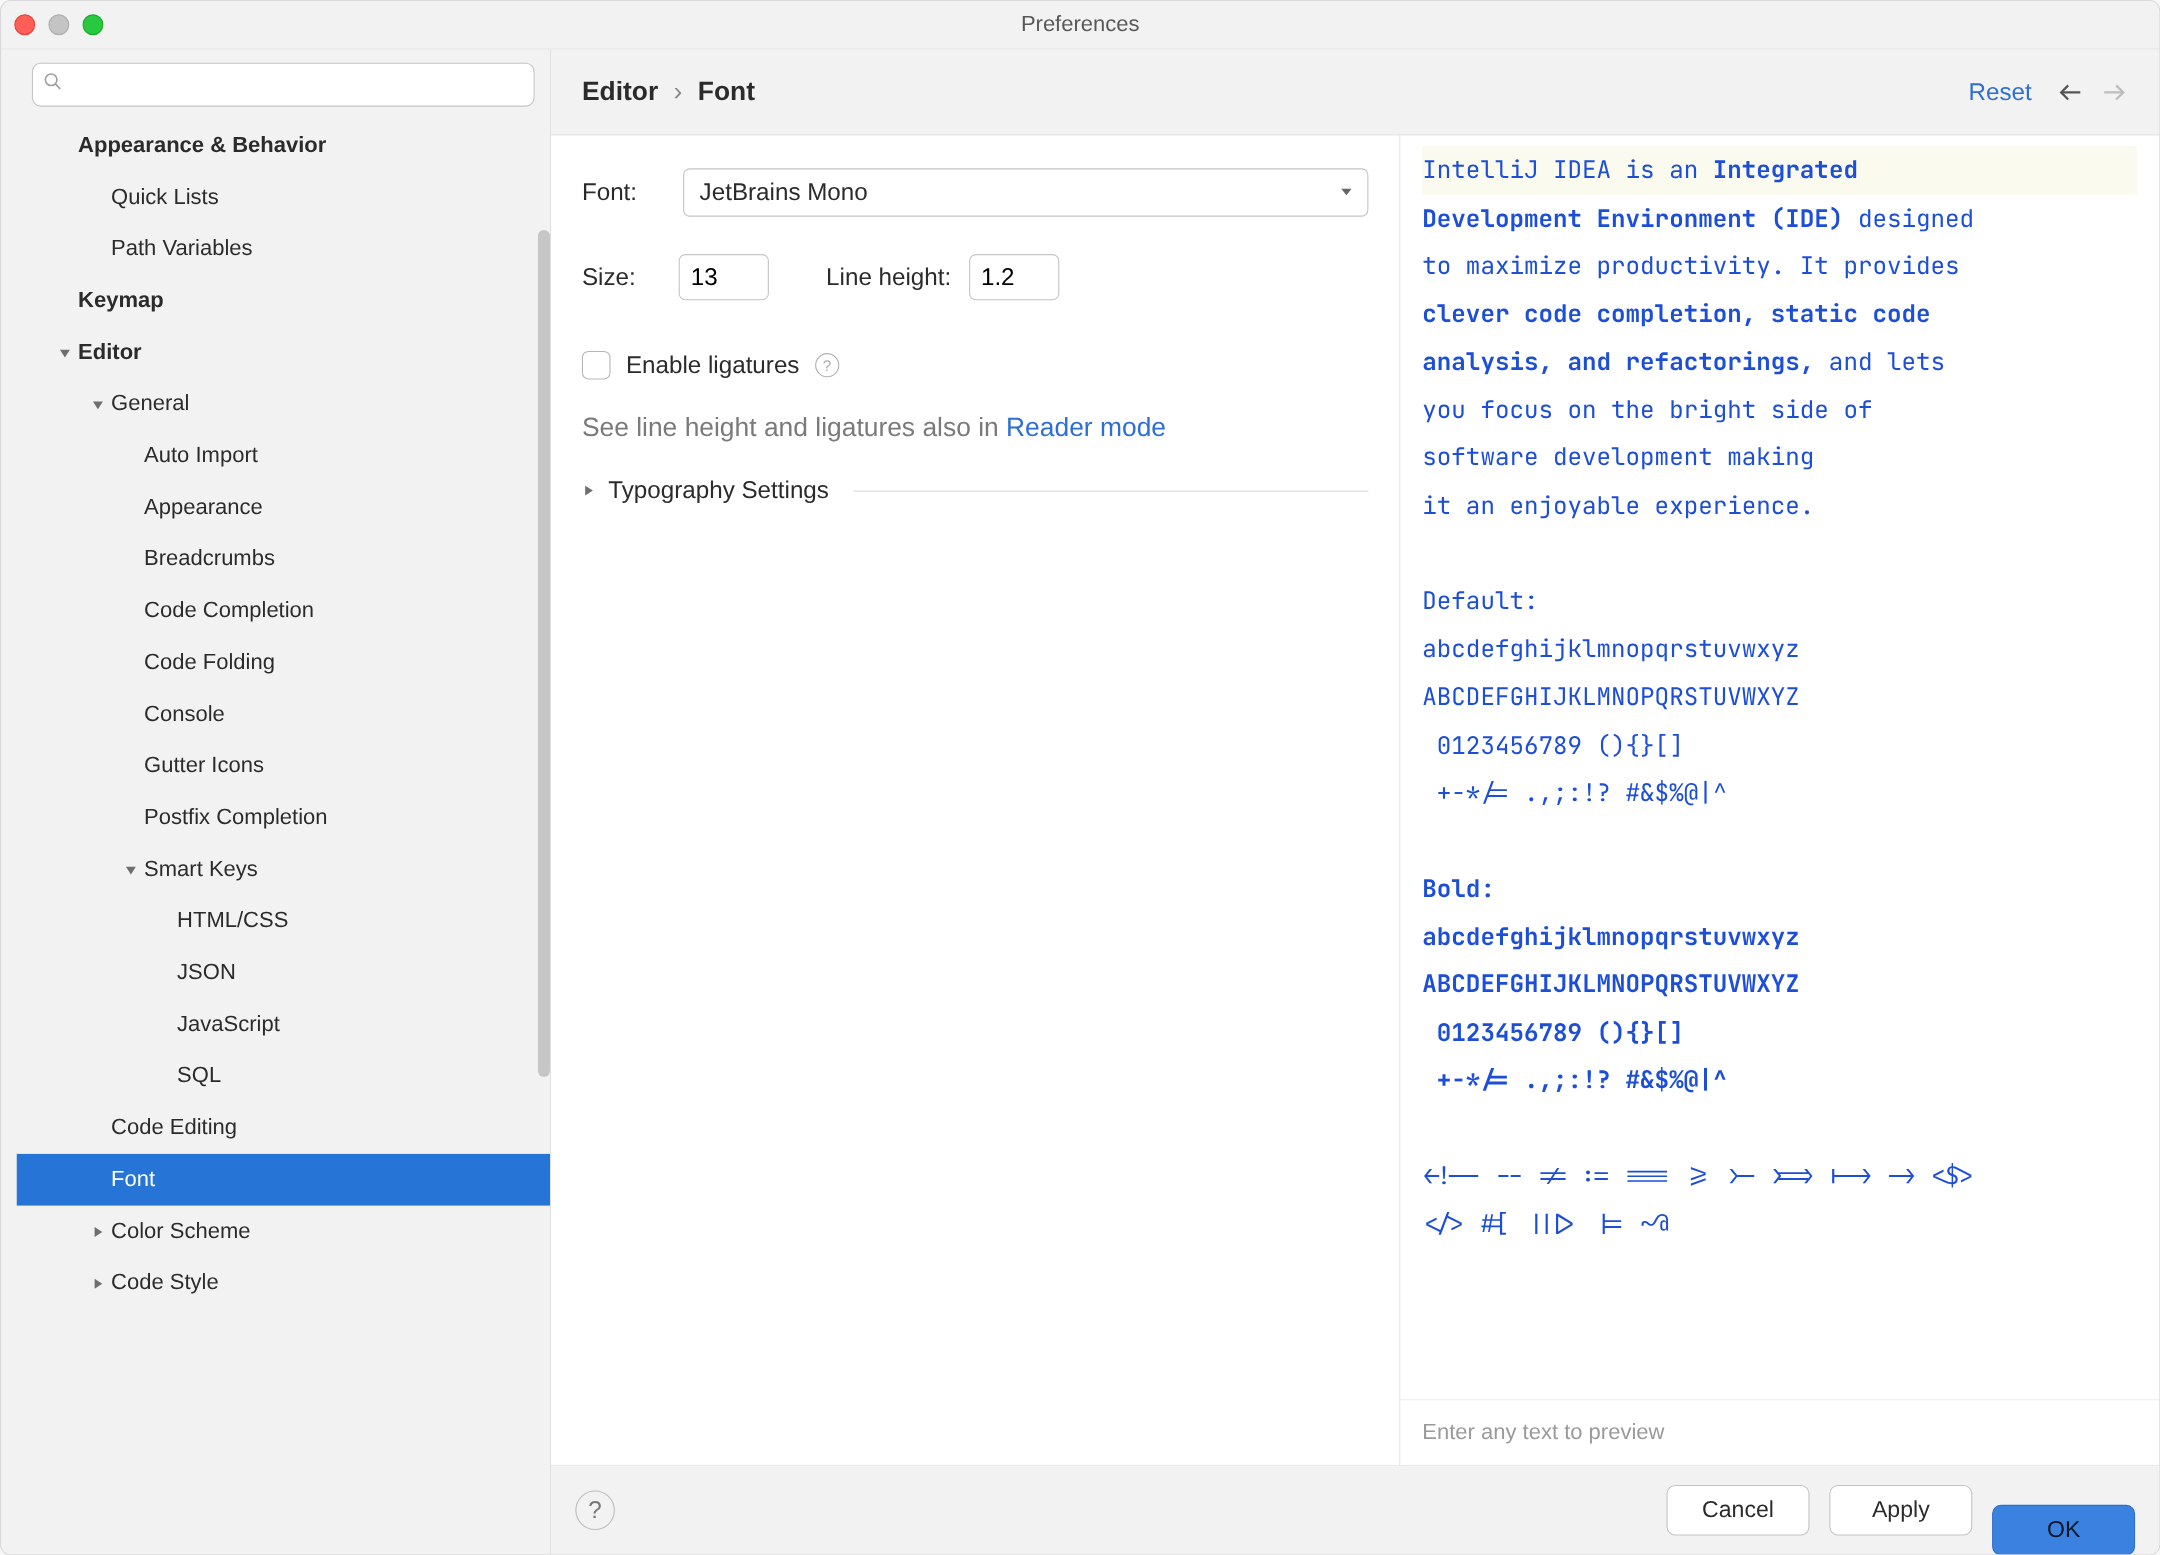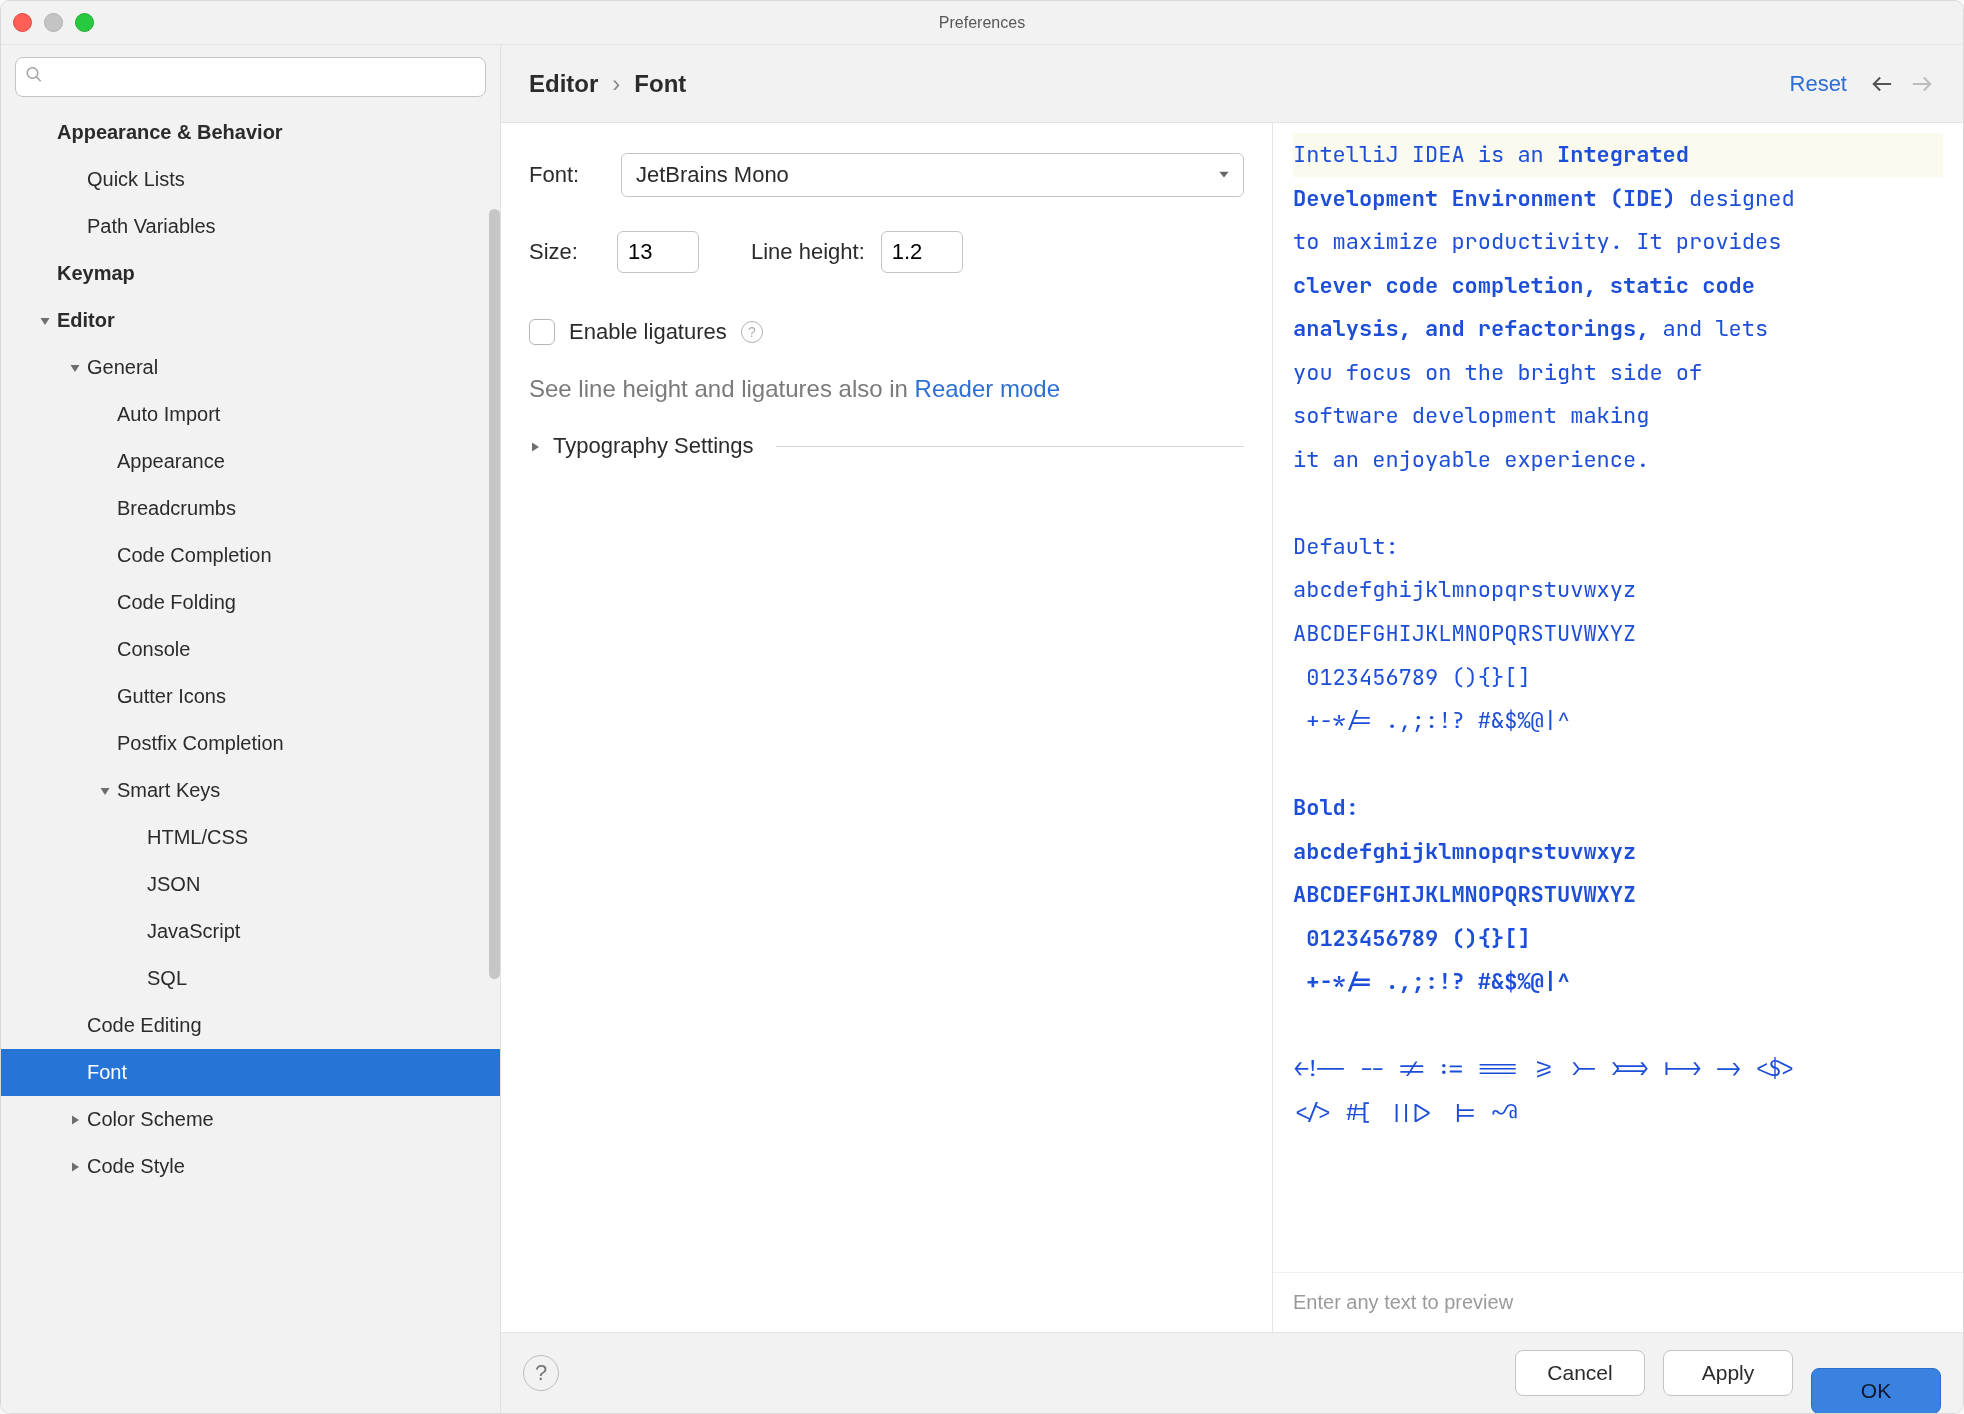--- a/index.html
+++ b/index.html
@@ -31,35 +31,36 @@
     left: 12px;
     display: flex;
     gap: 12px;
   }
   .traffic span {
     width: 19px; height: 19px; border-radius: 50%; display: block;
   }
   .tl-close { background: #ff5f57; border: 1px solid #e24640; }
   .tl-min { background: #c4c4c4; border: 1px solid #b0b0b0; }
   .tl-max { background: #28c840; border: 1px solid #1dad2c; }
-  .tb-title { margin: 0 auto; font-size: 16px; color: #585858; }
+  .tb-title { margin: 0 auto; font-size: 20px; color: #585858; }
 
   .body {
     display: flex;
     flex: 1;
     min-height: 0;
   }
 
   
   .sidebar {
     width: 500px;
     background: #f2f2f2;
     border-right: 1px solid #e0e0e0;
     display: flex;
     flex-direction: column;
+    padding-left: 14px;
   }
   .sidebar-search-wrap {
     padding: 12px 14px;
   }
   .sidebar-search {
     position: relative;
     width: 100%;
   }
   .sidebar-search input {
     width: 100%;

